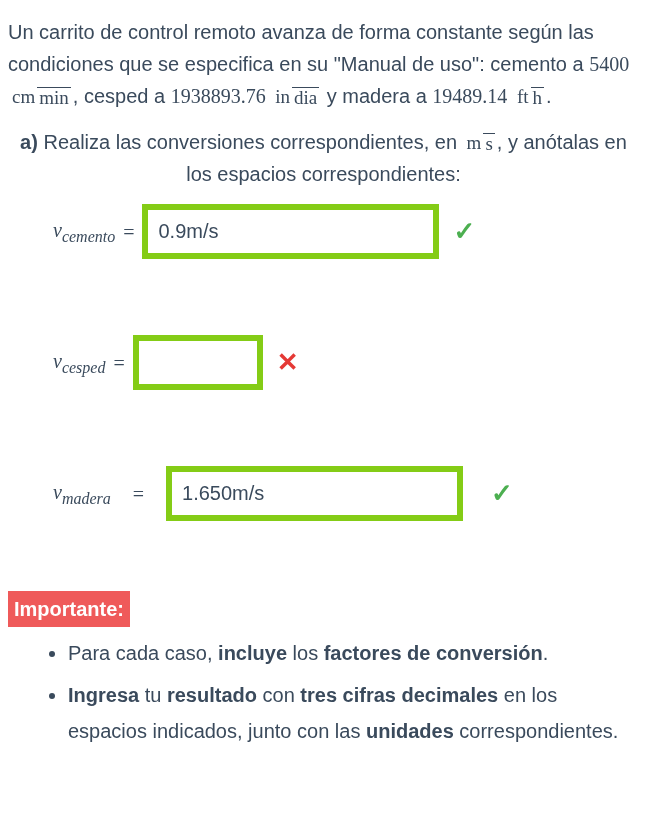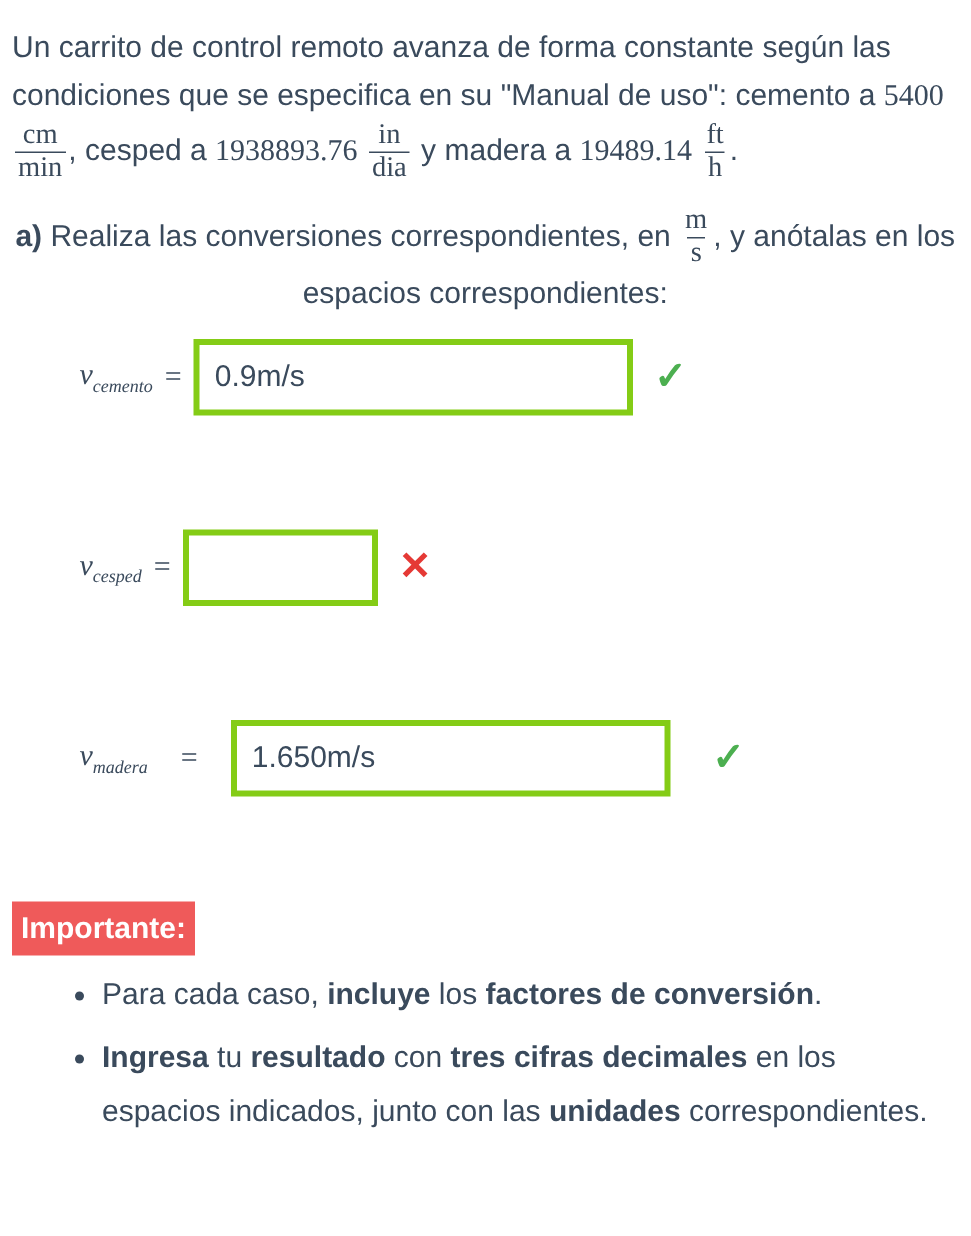--- a/index.html
+++ b/index.html
@@ -8,21 +8,21 @@
     height: 824px;
     font-family: Arial, Helvetica, sans-serif;
     font-size: 20px;
     color: #3a4a5c;
     padding: 16px 8px;
     line-height: 1.6;
     background: #fff;
   }
   .frac {
     display: inline-flex;
-    flex-direction: column;
+    flex-direction: row;
     align-items: center;
     vertical-align: middle;
     font-family: "Times New Roman", serif;
     font-size: 19px;
     line-height: 1.1;
     margin: 0 2px;
   }
   .frac .num { padding: 0 2px; }
   .frac .den { border-top: 1px solid #3a4a5c; padding: 0 2px; }
   .serif { font-family: "Times New Roman", serif; }
@@ -34,26 +34,26 @@
     align-items: center;
     margin-bottom: 76px;
     padding-left: 45px;
   }
   .answer-row:last-child { margin-bottom: 40px; gap: 14px; }
   .var-label {
     font-family: "Times New Roman", serif;
     font-style: italic;
     font-size: 20px;
   }
-  .var-label .sub { font-size: 12px; vertical-align: sub; }
+  .var-label .sub { font-size: 16px; vertical-align: sub; }
   .eq { font-family: "Times New Roman", serif; margin: 0 8px; font-size: 20px; }
   .answer-input {
     font-size: 20px;
     padding: 10px 10px;
-    border: 4px solid #84cc16;
+    border: 6px solid #84cc16;
     color: #3a4a5c;
     font-family: Arial, Helvetica, sans-serif;
     min-width: 130px;
   }
   .answer-input.empty { min-width: 130px; width: 130px; }
   .icon { margin-left: 14px; font-size: 26px; font-weight: bold; }
   .icon.check { color: #4caf50; }
   .icon.cross { color: #e53935; }
   .important-section { margin-top: 70px; }
   .important-badge {

